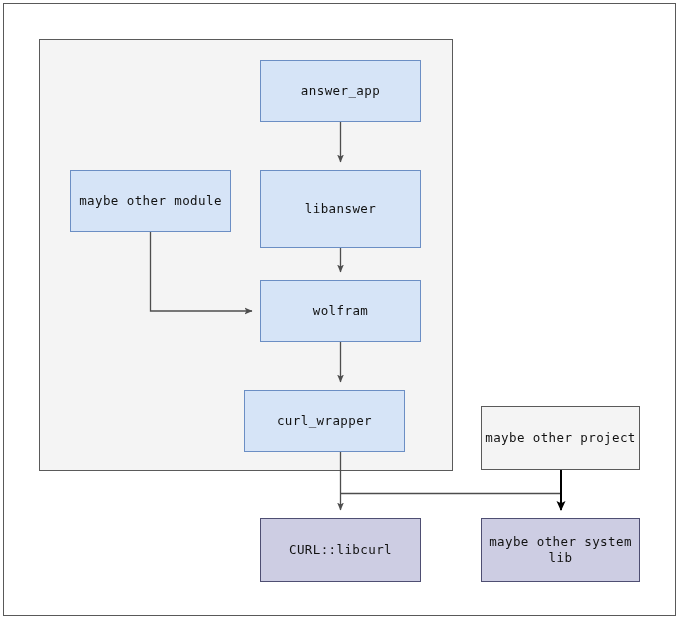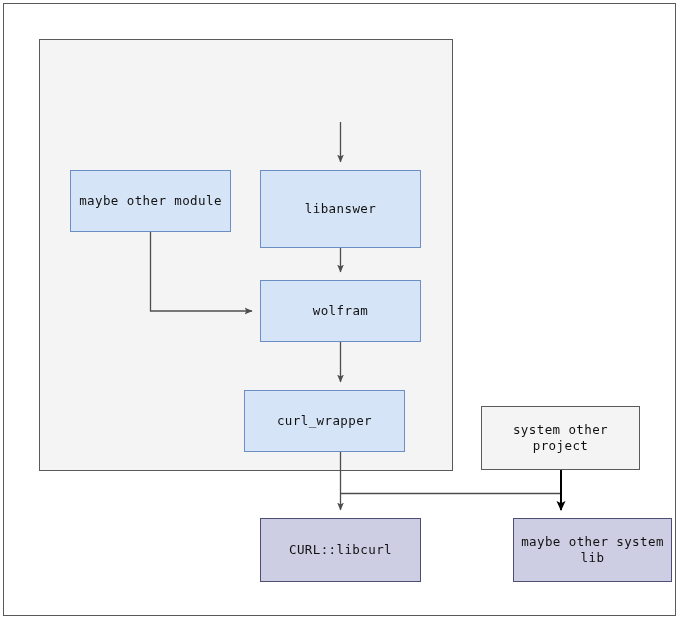--- a/index.html
+++ b/index.html
@@ -61,21 +61,21 @@
     background: #f4f4f4;
     border: 1px solid #5a5a5a;
   }
   #n-answer_app   { left: 260px; top: 60px;  width: 161px; height: 62px; }
   #n-libanswer    { left: 260px; top: 170px; width: 161px; height: 78px; }
   #n-othermodule  { left: 70px;  top: 170px; width: 161px; height: 62px; }
   #n-wolfram      { left: 260px; top: 280px; width: 161px; height: 62px; }
   #n-curlwrapper  { left: 244px; top: 390px; width: 161px; height: 62px; }
   #n-otherproject { left: 481px; top: 406px; width: 159px; height: 64px; }
   #n-curl         { left: 260px; top: 518px; width: 161px; height: 64px; }
-  #n-othersyslib  { left: 481px; top: 518px; width: 159px; height: 64px; margin-left: 32px; }
+  #n-othersyslib  { left: 481px; top: 518px; width: 159px; height: 64px; }
   .edges {
     position: absolute;
     left: 0;
     top: 0;
     width: 681px;
     height: 621px;
     pointer-events: none;
   }
 </style>
 </head>
@@ -105,29 +105,30 @@
 
     <path d="M340.5,342 L340.5,382" fill="none" stroke="#4d4d4d" stroke-width="1.3" marker-end="url(#arrow-gray)"></path>
 
     <path d="M340.5,452 L340.5,510" fill="none" stroke="#4d4d4d" stroke-width="1.3" marker-end="url(#arrow-gray)"></path>
 
     <path d="M340.5,493.5 L561,493.5" fill="none" stroke="#4d4d4d" stroke-width="1.3"></path>
 
     <path d="M561,470 L561,510" fill="none" stroke="#000000" stroke-width="2" marker-end="url(#arrow-black)"></path>
   </svg>
 
+  <div class="node lib" id="n-answer_app">answer_app</div>
 
   <div class="node lib" id="n-libanswer">libanswer</div>
 
   <div class="node lib" id="n-wolfram">wolfram</div>
 
   <div class="node lib" id="n-othermodule">maybe other module</div>
 
   <div class="node lib" id="n-curlwrapper">curl_wrapper</div>
 
-  <div class="node extproj" id="n-otherproject">system other project</div>
+  <div class="node extproj" id="n-otherproject">maybe other project</div>
 
   <div class="node syslib" id="n-curl">CURL::libcurl</div>
 
   <div class="node syslib" id="n-othersyslib">maybe other system
 lib</div>
 
 </div>
 
 </body></html>

